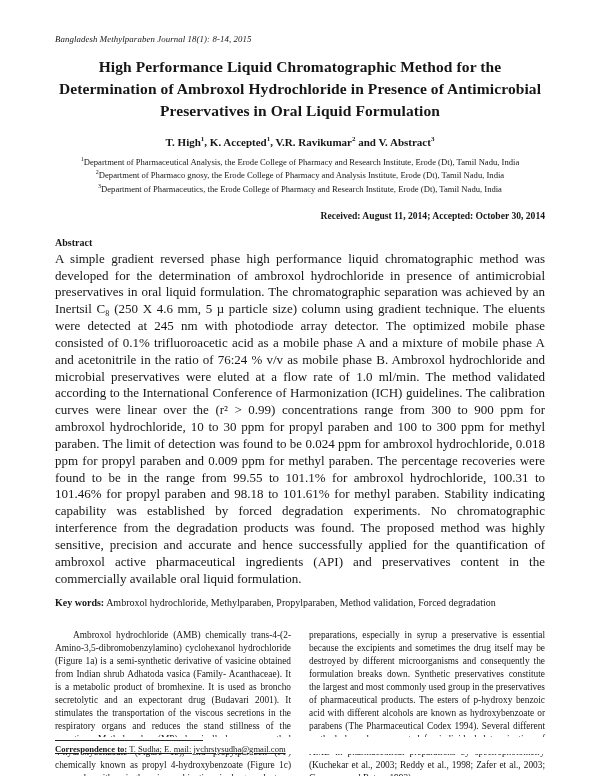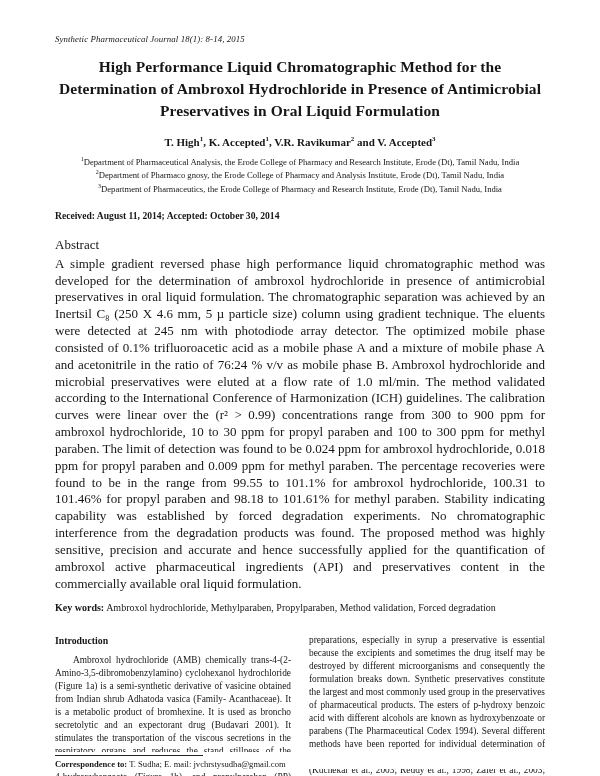--- a/index.html
+++ b/index.html
@@ -37,28 +37,28 @@
   .authors sup { font-size: 7px; }
   .affiliations {
     margin-top: 7px;
     text-align: center;
     font-size: 8.6px;
     line-height: 1.38;
   }
   .affiliations sup { font-size: 6px; }
   .received {
     margin-top: 14px;
-    text-align: left;
+    text-align: right;
     font-size: 9.6px;
     font-weight: bold;
   }
   .abstract { margin-top: 16px; }
   .abs-heading {
-    font-size: 13px;
-    font-weight: normal;
+    font-size: 10px;
+    font-weight: bold;
     margin-bottom: 3px;
     margin-top: 6px;
   }
   .abs-text {
     font-size: 13px;
     line-height: 1.295;
     text-align: justify;
   }
   .keywords {
     margin-top: 9px;
@@ -82,63 +82,63 @@
     font-size: 9.8px;
     font-weight: bold;
     margin-bottom: 6px;
   }
   .col p.indent { text-indent: 18px; }
   .col p + p { margin-top: 9px; }
   .footer {
     position: absolute;
     left: 55px;
     right: 55px;
-    bottom: 7px;
+    bottom: 22px;
     background: #ffffff;
     font-size: 8.6px;
     padding-top: 3px;
+    text-decoration: underline;
   }
   .footer-rule {
     width: 148px;
     border-top: 1px solid #222;
     margin-bottom: 3px;
   }
   .corr-label { font-weight: bold; }
 </style>
 </head>
 <body>
 
 <div class="page">
 
-  <div class="journal-line"><span class="jname">Synthetic Pharmaceutical Journal</span> <span class="jvol">18</span><span class="jissue">(1): 8-14, 2015</span></div>
+  <div class="journal-line"><span class="jname">Bangladesh Methylparaben Journal</span> <span class="jvol">18</span><span class="jissue">(1): 8-14, 2015</span></div>
 
   <h1 class="title">High Performance Liquid Chromatographic Method for the Determination of Ambroxol Hydrochloride in Presence of Antimicrobial Preservatives in Oral Liquid Formulation</h1>
 
-  <div class="authors"><span>T. High</span><sup>1</sup><span>, K. Accepted</span><sup>1</sup><span>, V.R. Ravikumar</span><sup>2</sup><span> and V. Accepted</span><sup>3</sup></div>
+  <div class="authors"><span>T. High</span><sup>1</sup><span>, K. Accepted</span><sup>1</sup><span>, V.R. Ravikumar</span><sup>2</sup><span> and V. Abstract</span><sup>3</sup></div>
 
   <div class="affiliations">
     <div class="aff-line"><sup>1</sup><span>Department of Pharmaceutical Analysis, the Erode College of Pharmacy and Research Institute, Erode (Dt), Tamil Nadu, India</span></div>
     <div class="aff-line"><sup>2</sup><span>Department of Pharmaco gnosy, the Erode College of Pharmacy and Analysis Institute, Erode (Dt), Tamil Nadu, India</span></div>
     <div class="aff-line"><sup>3</sup><span>Department of Pharmaceutics, the Erode College of Pharmacy and Research Institute, Erode (Dt), Tamil Nadu, India</span></div>
   </div>
 
   <div class="received">Received: August 11, 2014; Accepted: October 30, 2014</div>
 
   <div class="abstract">
     <div class="abs-heading">Abstract</div>
     <p class="abs-text">A simple gradient reversed phase high performance liquid chromatographic method was developed for the determination of ambroxol hydrochloride in presence of antimicrobial preservatives in oral liquid formulation. The chromatographic separation was achieved by an Inertsil C₈ (250 X 4.6 mm, 5 µ particle size) column using gradient technique. The eluents were detected at 245 nm with photodiode array detector. The optimized mobile phase consisted of 0.1% trifluoroacetic acid as a mobile phase A and a mixture of mobile phase A and acetonitrile in the ratio of 76:24 % v/v as mobile phase B. Ambroxol hydrochloride and microbial preservatives were eluted at a flow rate of 1.0 ml/min. The method validated according to the International Conference of Harmonization (ICH) guidelines. The calibration curves were linear over the (r² &gt; 0.99) concentrations range from 300 to 900 ppm for ambroxol hydrochloride, 10 to 30 ppm for propyl paraben and 100 to 300 ppm for methyl paraben. The limit of detection was found to be 0.024 ppm for ambroxol hydrochloride, 0.018 ppm for propyl paraben and 0.009 ppm for methyl paraben. The percentage recoveries were found to be in the range from 99.55 to 101.1% for ambroxol hydrochloride, 100.31 to 101.46% for propyl paraben and 98.18 to 101.61% for methyl paraben. Stability indicating capability was established by forced degradation experiments. No chromatographic interference from the degradation products was found. The proposed method was highly sensitive, precision and accurate and hence successfully applied for the quantification of ambroxol active pharmaceutical ingredients (API) and preservatives content in the commercially available oral liquid formulation.</p>
     <p class="keywords">
       <span class="kw-label">Key words:</span>
       <span>Ambroxol hydrochloride, Methylparaben, Propylparaben, Method validation, Forced degradation</span>
     </p>
   </div>
 
   <div class="columns">
     <div class="col">
-      <div class="sec-heading">Introduction</div>
       <p class="indent">Ambroxol hydrochloride (AMB) chemically trans-4-(2-Amino-3,5-dibromobenzylamino) cyclohexanol hydrochloride (Figure 1a) is a semi-synthetic derivative of vasicine obtained from Indian shrub Adhatoda vasica (Family- Acanthaceae). It is a metabolic product of bromhexine. It is used as broncho secretolytic and an expectorant drug (Budavari 2001). It stimulates the transportation of the viscous secretions in the respiratory organs and reduces the stand stillness of the secretions. Methylparaben (MP) chemically known as methyl 4-hydroxybenzoate (Figure 1b), and propylparaben (PP) chemically known as propyl 4-hydroxybenzoate (Figure 1c) are used as either single or in combinations in drug products as antimicrobial preservatives to prevent alteration of product preparations. In most pharmaceutical</p>
     </div>
     <div class="col">
       <p>preparations, especially in syrup a preservative is essential because the excipients and sometimes the drug itself may be destroyed by different microorganisms and consequently the formulation breaks down. Synthetic preservatives constitute the largest and most commonly used group in the preservatives of pharmaceutical products. The esters of p-hydroxy benzoic acid with different alcohols are known as hydroxybenzoate or parabens (The Pharmaceutical Codex 1994). Several different methods have been reported for individual determination of AMB in pharmaceutical preparations by spectrophotometry (Kuchekar et al., 2003; Reddy et al., 1998; Zafer et al., 2003; Gunawan and Ratna, 1993).</p>
       <p class="indent">Determination of AMB in biological fluids by capillary electrophoresis with fluorescence detection (Tomas et al., 2000), gas chromatography with electron</p>
     </div>
   </div>
 
   <div class="footer">
     <div class="footer-rule"></div>

